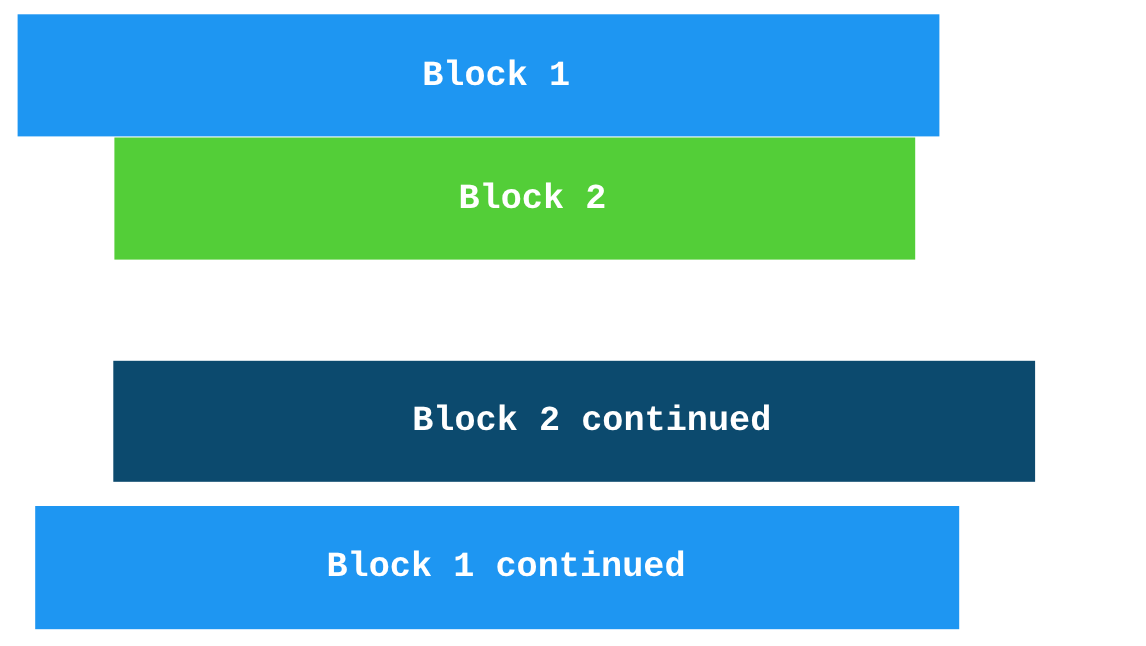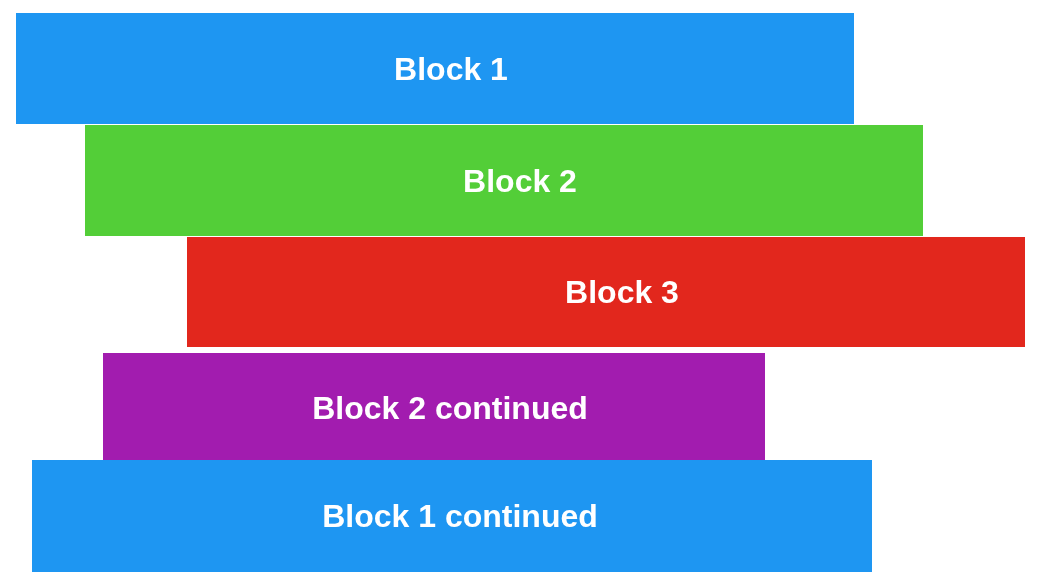--- a/index.html
+++ b/index.html
@@ -6,21 +6,21 @@
     margin: 0;
     padding: 0;
     background: #ffffff;
   }
   #diagram {
     position: relative;
     width: 1042px;
     height: 587px;
     background: #ffffff;
     overflow: hidden;
-    font-family: Liberation Sans, sans-serif;
+    font-family: Liberation Mono, monospace;
   }
   .block {
     position: absolute;
     display: flex;
     align-items: center;
     justify-content: center;
     box-sizing: border-box;
     padding-left: 32px; 
   }
   .block-label {
@@ -31,25 +31,22 @@
     white-space: nowrap;
   }
 </style>
 </head>
 <body>
 
 <div id="diagram" style="background: rgb(255, 255, 255);">
     <div class="block" style="left: 16px; top: 13px; width: 838px; height: 111px; background: rgb(30, 150, 242);">
     <span class="block-label" style="color: rgb(255, 255, 255);">Block 1</span>
   </div>
-    <div class="block" style="left: 85px; top: 125px; width: 838px; height: 111px; background: rgb(83, 206, 56);">
+    <div class="block" style="left: 104px; top: 125px; width: 728px; height: 111px; background: rgb(83, 206, 56);">
     <span class="block-label" style="color: rgb(255, 255, 255);">Block 2</span>
   </div>
-    <div class="block" style="left: 187px; top: 237px; width: 838px; height: 110px; background: rgb(226, 39, 29);">
-    <span class="block-label" style="color: rgb(255, 255, 255);">Block 3</span>
-  </div>
-    <div class="block" style="left: 103px; top: 353px; width: 662px; height: 110px; background: #a21caf;">
+    <div class="block" style="left: 103px; top: 328px; width: 838px; height: 110px; background: #0c4a6e;">
     <span class="block-label" style="color: rgb(255, 255, 255);">Block 2 continued</span>
   </div>
     <div class="block" style="left: 32px; top: 460px; width: 840px; height: 112px; background: rgb(30, 150, 242); padding-left: 16px;">
     <span class="block-label" style="color: rgb(255, 255, 255);">Block 1 continued</span>
   </div>
   </div>
 
 </body></html>

